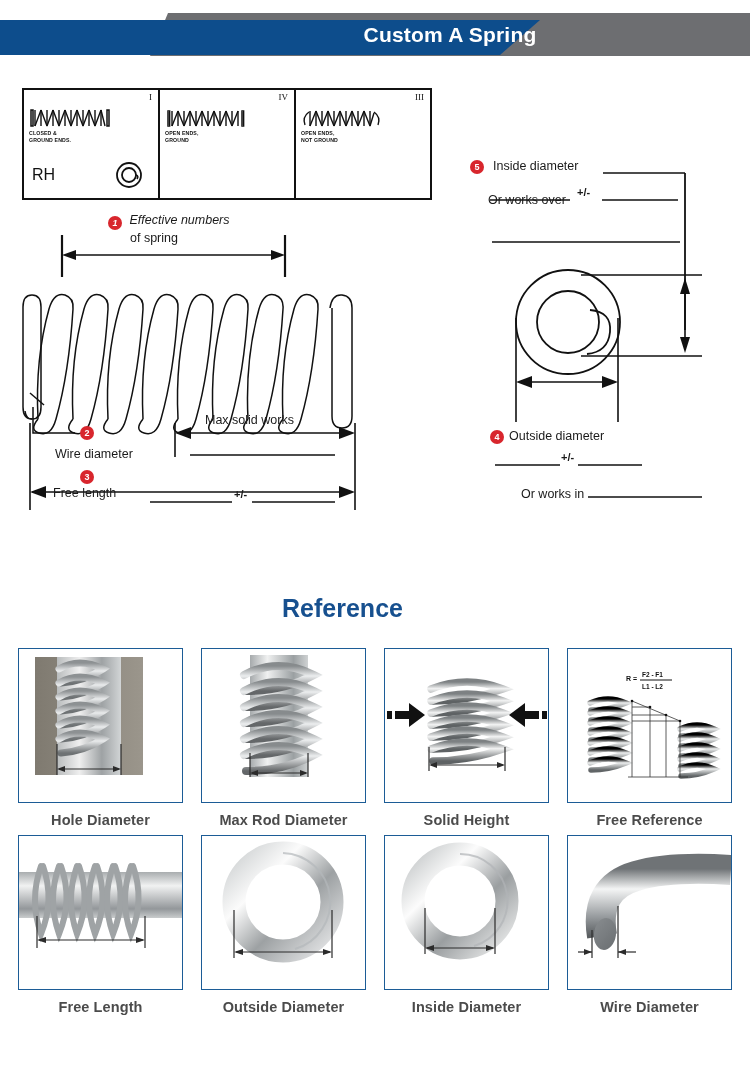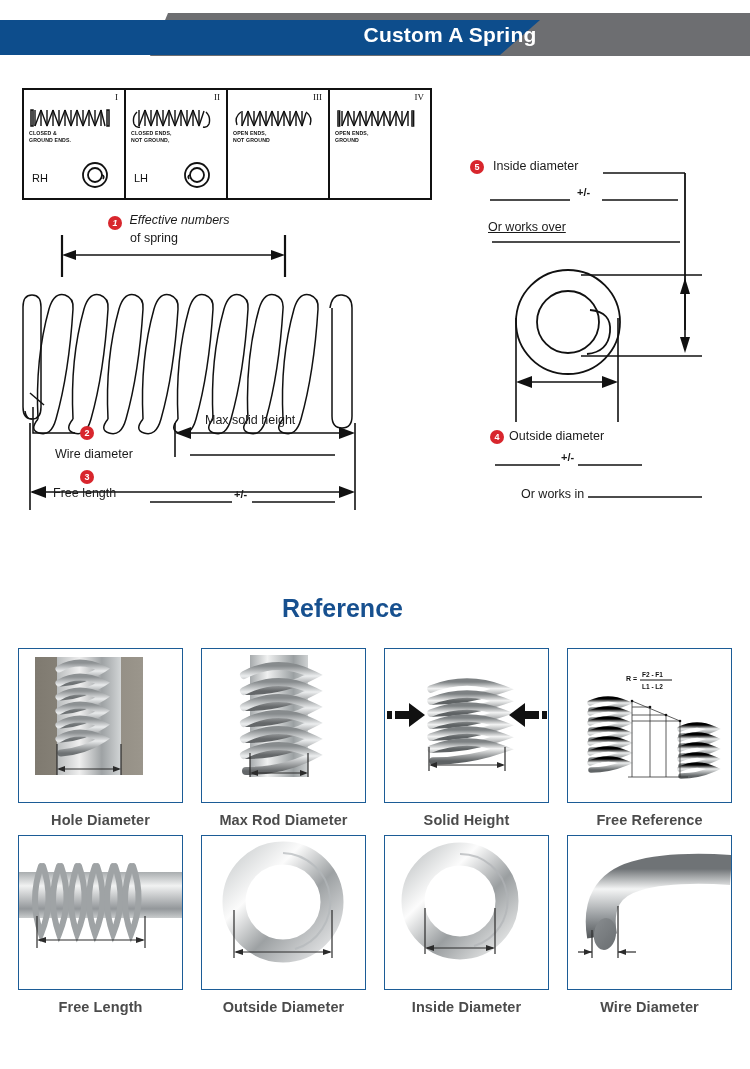--- a/index.html
+++ b/index.html
@@ -79,21 +79,21 @@
     font-size: 5.2px;
     line-height: 7px;
     color: #111;
     letter-spacing: .15px;
     margin-top: 2px;
     font-weight: 600;
   }
   .endtype-hand {
     position: absolute;
     left: 8px; bottom: 14px;
-    font-size: 11px;
+    font-size: 16px;
     color: #111;
   }
   .endtype-ring {
     position: absolute;
     right: 14px; bottom: 4px;
   }
 
   
   .spring-diagram {
     position: absolute;
@@ -207,77 +207,54 @@
     <div class="endtype-hand">RH</div>
     <div class="endtype-ring">
       <svg width="30" height="30" viewBox="0 0 30 30">
         <circle cx="15" cy="15" r="12" stroke="#111" stroke-width="1.8" fill="none"></circle>
         <circle cx="15" cy="15" r="7" stroke="#111" stroke-width="1.8" fill="none"></circle>
         <path d="M22 15 q3 1 1 4" stroke="#111" stroke-width="1.6" fill="none"></path>
       </svg>
     </div>
   </div>
 
+
   <div class="endtype">
-    <div class="endtype-roman">II</div>
+    <div class="endtype-roman">IV</div>
     <div class="endtype-coil">
       <svg width="82" height="20" viewBox="0 0 82 20">
+        <g stroke="#111" stroke-width="1.5" fill="none">
+          <rect x="3" y="3" width="1.6" height="15"></rect>
+          <rect x="77" y="3" width="1.6" height="15"></rect>
+        </g>
         <g stroke="#111" stroke-width="1.4" fill="none">
-          <path d="M3 16 q-2 -7 3 -12 M3 16 q2 4 6 3"></path>
-          <path d="M78 16 q2 -7 -3 -12 M78 16 q-2 4 -6 3"></path>
-          <path d="M8 18 L14 2 M14 2 L20 18 M20 18 L26 2 M26 2 L32 18 M32 18 L38 2 M38 2 L44 18 M44 18 L50 2 M50 2 L56 18 M56 18 L62 2 M62 2 L68 18 M68 18 L73 3"></path>
-          <path d="M8 2 L8 18 M14 2 L14 18 M20 2 L20 18 M26 2 L26 18 M32 2 L32 18 M38 2 L38 18 M44 2 L44 18 M50 2 L50 18 M56 2 L56 18 M62 2 L62 18 M68 2 L68 18"></path>
-        </g>
-      </svg>
-    </div>
-    <div class="endtype-desc" style="white-space:pre-line">CLOSED ENDS,
-NOT GROUND,</div>
-    <div class="endtype-hand">LH</div>
-    <div class="endtype-ring">
-      <svg width="30" height="30" viewBox="0 0 30 30">
-        <circle cx="15" cy="15" r="12" stroke="#111" stroke-width="1.8" fill="none"></circle>
-        <circle cx="15" cy="15" r="7" stroke="#111" stroke-width="1.8" fill="none"></circle>
-        <path d="M8 15 q-3 1 -1 4" stroke="#111" stroke-width="1.6" fill="none"></path>
-      </svg>
-    </div>
+          <path d="M7 18 L13 3 M13 3 L19 18 M19 18 L25 3 M25 3 L31 18 M31 18 L37 3 M37 3 L43 18 M43 18 L49 3 M49 3 L55 18 M55 18 L61 3 M61 3 L67 18 M67 18 L73 3"></path>
+          <path d="M7 3 L7 18 M13 3 L13 18 M19 3 L19 18 M25 3 L25 18 M31 3 L31 18 M37 3 L37 18 M43 3 L43 18 M49 3 L49 18 M55 3 L55 18 M61 3 L61 18 M67 3 L67 18 M73 3 L73 18"></path>
+        </g>
+      </svg>
+    </div>
+    <div class="endtype-desc" style="white-space:pre-line">OPEN ENDS,
+GROUND</div>
   </div>
 
   <div class="endtype">
     <div class="endtype-roman">III</div>
     <div class="endtype-coil">
       <svg width="82" height="20" viewBox="0 0 82 20">
         <g stroke="#111" stroke-width="1.4" fill="none">
           <path d="M4 17 q-3 -8 4 -13"></path>
           <path d="M77 17 q3 -8 -4 -13"></path>
           <path d="M9 18 L15 3 M15 3 L21 18 M21 18 L27 3 M27 3 L33 18 M33 18 L39 3 M39 3 L45 18 M45 18 L51 3 M51 3 L57 18 M57 18 L63 3 M63 3 L69 18 M69 18 L73 5"></path>
           <path d="M9 3 L9 18 M15 3 L15 18 M21 3 L21 18 M27 3 L27 18 M33 3 L33 18 M39 3 L39 18 M45 3 L45 18 M51 3 L51 18 M57 3 L57 18 M63 3 L63 18 M69 3 L69 18"></path>
         </g>
       </svg>
     </div>
     <div class="endtype-desc" style="white-space:pre-line">OPEN ENDS,
 NOT GROUND</div>
   </div>
-
-  <div class="endtype">
-    <div class="endtype-roman">IV</div>
-    <div class="endtype-coil">
-      <svg width="82" height="20" viewBox="0 0 82 20">
-        <g stroke="#111" stroke-width="1.5" fill="none">
-          <rect x="3" y="3" width="1.6" height="15"></rect>
-          <rect x="77" y="3" width="1.6" height="15"></rect>
-        </g>
-        <g stroke="#111" stroke-width="1.4" fill="none">
-          <path d="M7 18 L13 3 M13 3 L19 18 M19 18 L25 3 M25 3 L31 18 M31 18 L37 3 M37 3 L43 18 M43 18 L49 3 M49 3 L55 18 M55 18 L61 3 M61 3 L67 18 M67 18 L73 3"></path>
-          <path d="M7 3 L7 18 M13 3 L13 18 M19 3 L19 18 M25 3 L25 18 M31 3 L31 18 M37 3 L37 18 M43 3 L43 18 M49 3 L49 18 M55 3 L55 18 M61 3 L61 18 M67 3 L67 18 M73 3 L73 18"></path>
-        </g>
-      </svg>
-    </div>
-    <div class="endtype-desc" style="white-space:pre-line">OPEN ENDS,
-GROUND</div>
-  </div>
 </div>
 
 <div class="spring-diagram">
   <svg width="400" height="310" viewBox="0 0 400 310">
     <g stroke="#111" fill="none">
 
       <line x1="62" y1="30" x2="62" y2="72" stroke-width="2.2"></line>
       <line x1="285" y1="30" x2="285" y2="72" stroke-width="2.2"></line>
       <line x1="66" y1="50" x2="281" y2="50" stroke-width="1.6"></line>
       <polygon points="62,50 76,45 76,55" fill="#111" stroke="none"></polygon>
@@ -334,21 +311,21 @@
   </div>
   <div class="dimlabel" style="left:130px; top:26px;">of spring</div>
 
   <div class="badge-abs" style="left:80px; top:221px;">2</div>
   <div class="dimlabel" style="left:55px; top:242px;">Wire diameter</div>
 
   <div class="badge-abs" style="left:80px; top:265px;">3</div>
   <div class="dimlabel" style="left:53px; top:281px;">Free length</div>
   <div class="dimlabel" style="left:234px; top:283px; font-size:11px; font-weight:bold;">+/-</div>
 
-  <div class="dimlabel" style="left:205px; top:208px;">Max solid height</div>
+  <div class="dimlabel" style="left:205px; top:208px;">Max solid works</div>
 </div>
 
 <div class="coil-diagram">
   <svg width="310" height="360" viewBox="0 0 310 360">
     <g stroke="#111" fill="none" stroke-width="1.6">
 
       <line x1="163" y1="23" x2="245" y2="23"></line>
       <line x1="50" y1="50" x2="130" y2="50"></line>
       <line x1="162" y1="50" x2="238" y2="50"></line>
       <line x1="52" y1="92" x2="240" y2="92"></line>
@@ -372,21 +349,21 @@
 
       <line x1="55" y1="315" x2="120" y2="315"></line>
       <line x1="138" y1="315" x2="202" y2="315"></line>
       <line x1="148" y1="347" x2="262" y2="347"></line>
     </g>
   </svg>
 
   <div class="badge-abs" style="left:30px; top:10px;">5</div>
   <div class="dimlabel" style="left:53px; top:9px;">Inside diameter</div>
   <div class="dimlabel" style="left:137px; top:36px; font-size:11px; font-weight:bold;">+/-</div>
-  <div class="dimlabel" style="left:48px; top:70px;text-decoration:underline;">Or works over</div>
+  <div class="dimlabel" style="left:48px; top:43px;">Or works over</div>
 
   <div class="badge-abs" style="left:50px; top:280px;">4</div>
   <div class="dimlabel" style="left:69px; top:279px;">Outside diameter</div>
   <div class="dimlabel" style="left:121px; top:301px; font-size:11px; font-weight:bold;">+/-</div>
   <div class="dimlabel" style="left:81px; top:337px;">Or works in</div>
 </div>
 
 <div class="reference-title">Reference</div>
 
 <div class="ref-grid">

